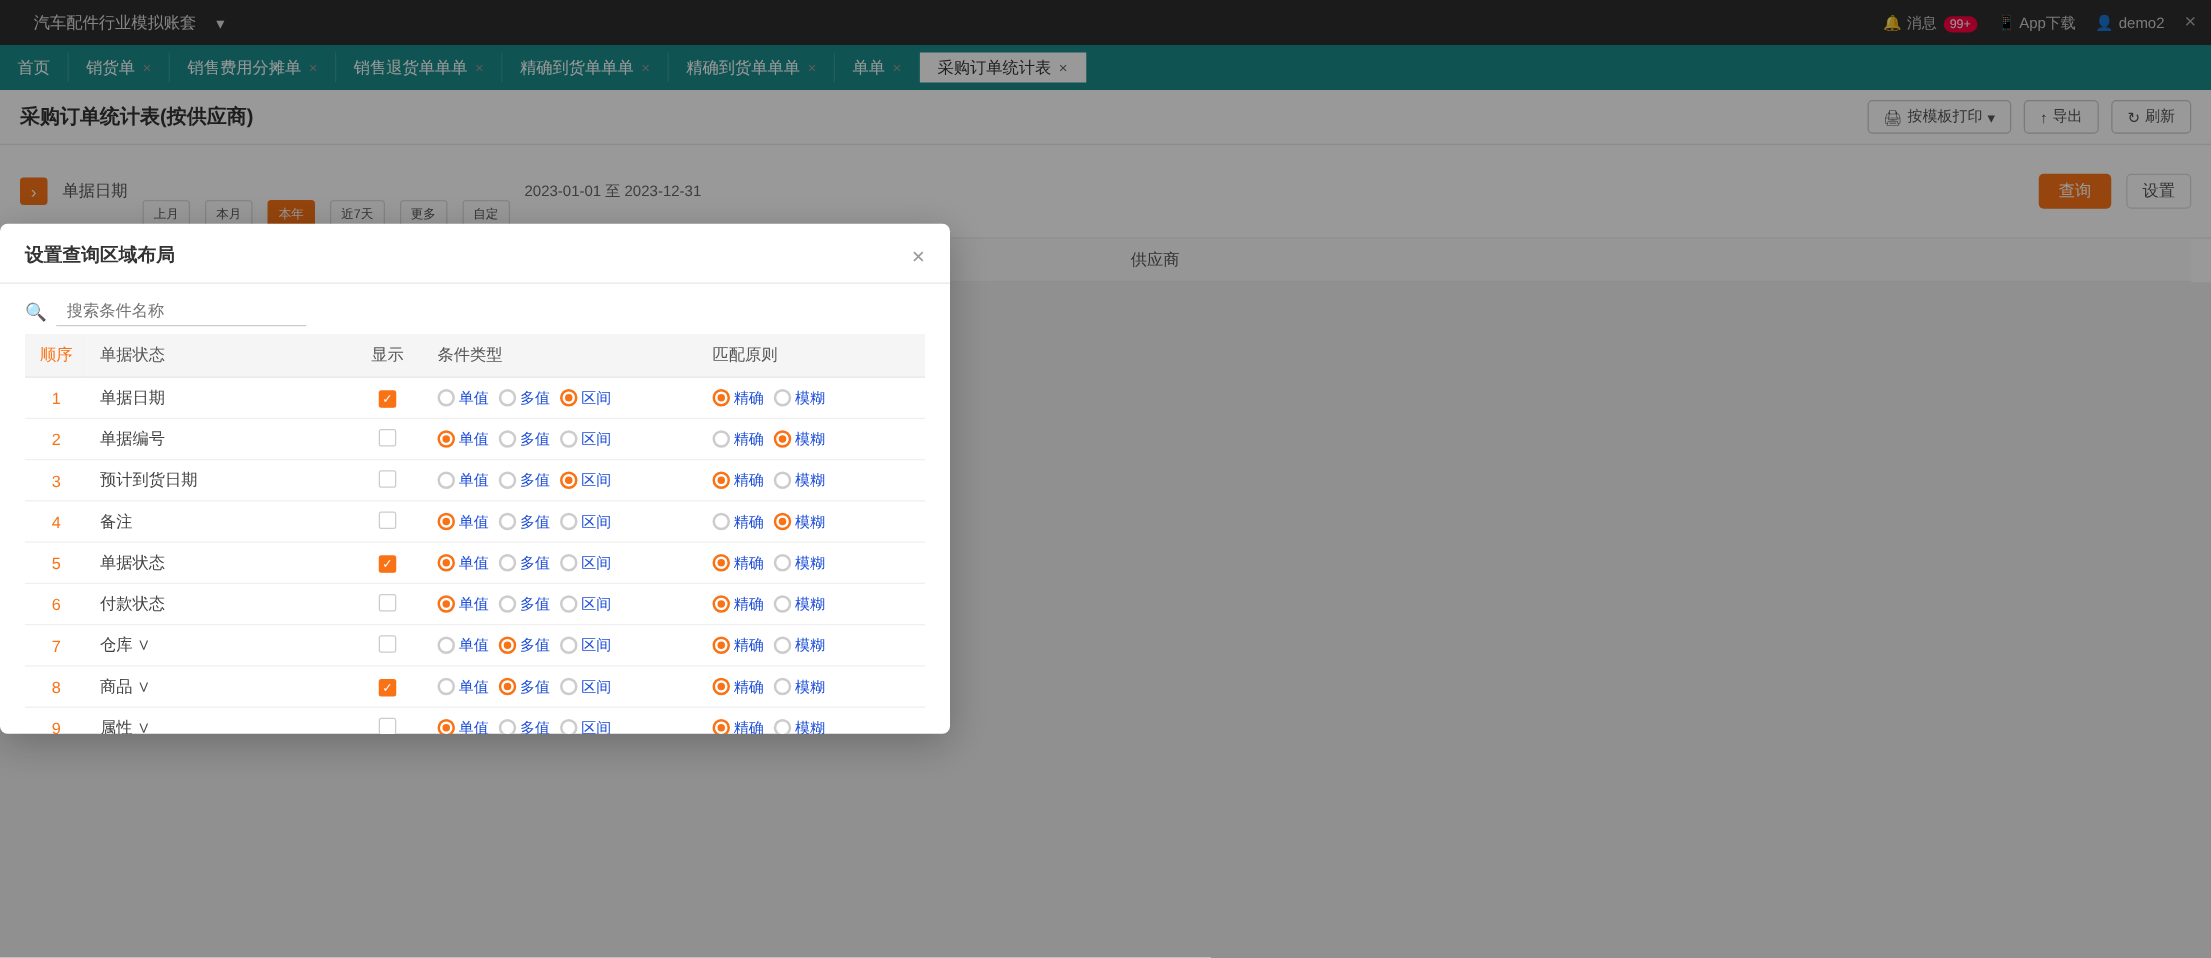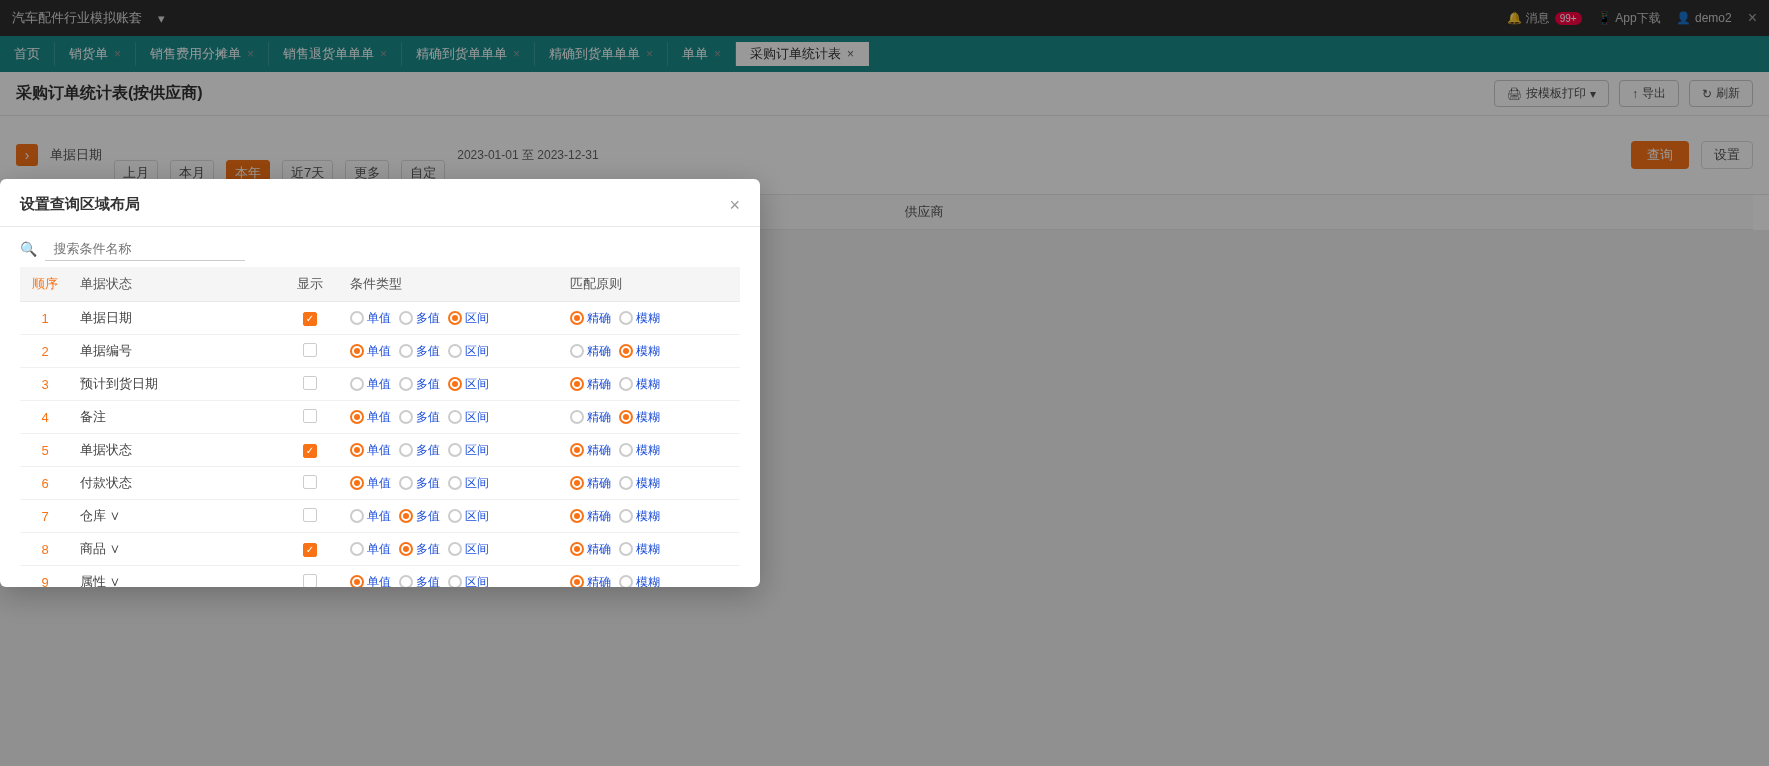--- a/index.html
+++ b/index.html
@@ -8,21 +8,21 @@
     
     .top-bar {
       height: 36px;
       background: #2d2d2d;
       display: flex;
       align-items: center;
       justify-content: space-between;
       padding: 0 12px;
       color: #ccc;
     }
-    .top-bar-left { display: flex; align-items: center; gap: 16px; font-size: 13px; color: #ddd; }
+    .top-bar-left { display: flex; align-items: center; gap: 16px; font-size: 13px; color: #ddd; margin-left: 15px; }
     .top-bar-right { display: flex; align-items: center; gap: 16px; font-size: 12px; color: #ccc; }
     .top-bar-right .badge { background: #f04; color: #fff; border-radius: 8px; padding: 1px 5px; font-size: 10px; margin-left: 2px; }
     .top-bar-right .close-x { color: #aaa; font-size: 16px; cursor: pointer; }
 
     
     .tab-bar {
       height: 36px;
       background: #1a8a8a;
       display: flex;
       align-items: center;
@@ -61,21 +61,21 @@
     .filter-bar {
       background: #fff;
       padding: 8px 16px;
       display: flex;
       align-items: center;
       gap: 12px;
       border-bottom: 1px solid #e8e8e8;
     }
     .filter-toggle { background: #f97316; color: #fff; border: none; width: 22px; height: 22px; border-radius: 3px; cursor: pointer; font-size: 14px; display: flex; align-items: center; justify-content: center; }
     .date-label { color: #555; font-size: 13px; }
-    .date-btn { padding: 3px 8px; border: 1px solid #ddd; border-radius: 3px; background: #fff; font-size: 13px; cursor: pointer; color: #555; margin-top: 36px; }
+    .date-btn { padding: 3px 8px; border: 1px solid #ddd; border-radius: 3px; background: #fff; font-size: 10px; cursor: pointer; color: #555; margin-top: 36px; }
     .date-btn.active { background: #f97316; color: #fff; border-color: #f97316; }
     .date-range { color: #666; font-size: 12px; }
     .btn-query { background: #f97316; color: #fff; border: none; padding: 5px 16px; border-radius: 4px; cursor: pointer; font-size: 13px; margin-left: auto; }
     .btn-setting { background: #fff; border: 1px solid #ddd; padding: 4px 12px; border-radius: 4px; cursor: pointer; font-size: 13px; color: #555; }
 
     
     .table-area {
       background: #fff;
       margin: 0;
       padding: 0 16px;

